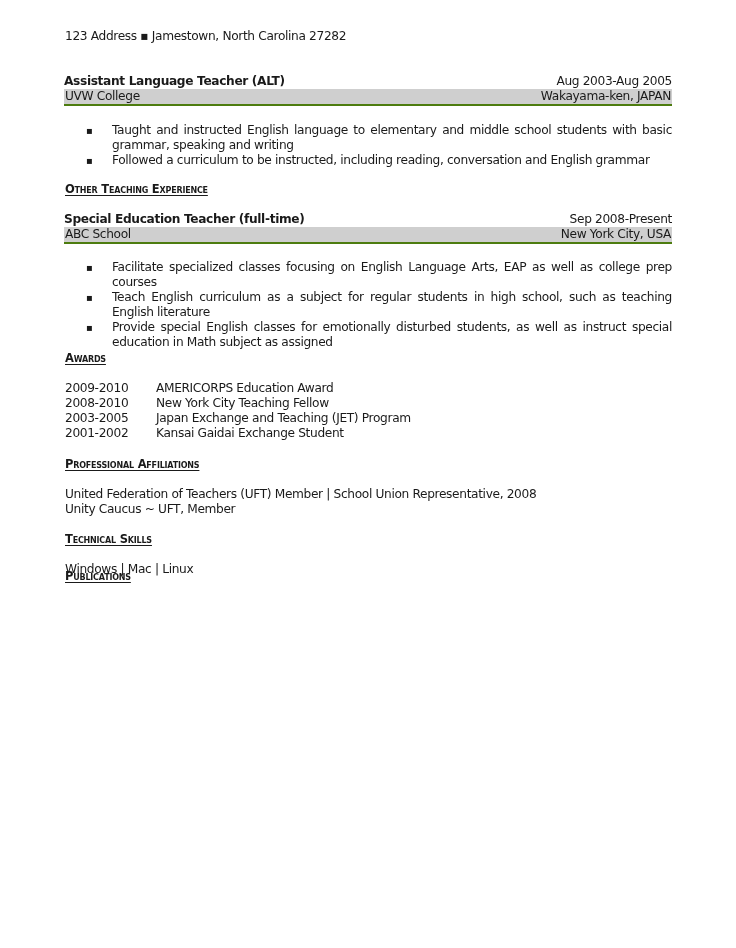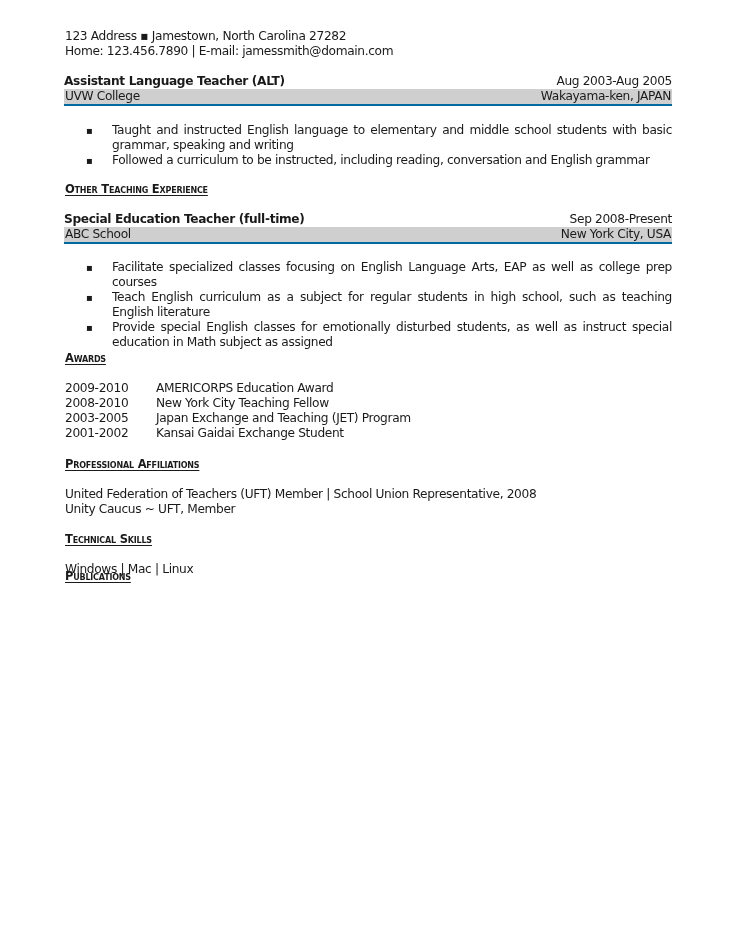--- a/index.html
+++ b/index.html
@@ -6,21 +6,21 @@
   body {
     width: 736px; height: 948px; overflow: hidden; position: relative;
     font-family: "DejaVu Sans", sans-serif; color: #1a1a1a;
     font-size: 12.2px; letter-spacing: -0.35px;
   }
   .page { position: absolute; left: 0; top: 0; width: 736px; height: 712px; }
   .abs { position: absolute; white-space: nowrap; line-height: 15px; }
   .contact { left: 65px; }
   .job-title-row { position: absolute; left: 64px; width: 608px; height: 15px; display: flex; justify-content: space-between; align-items: flex-end; line-height: 15px; }
   .job-title { font-weight: bold; }
-  .job-sub-row { position: absolute; left: 64px; width: 608px; height: 15px; background: #cfcfcf; display: flex; justify-content: space-between; align-items: center; line-height: 15px; border-bottom: 2px solid #0369a1; box-sizing: content-box; }
+  .job-sub-row { position: absolute; left: 64px; width: 608px; height: 15px; background: #cfcfcf; display: flex; justify-content: space-between; align-items: center; line-height: 15px; border-bottom: 2px solid #4d7c0f; box-sizing: content-box; }
   .job-sub-row span { padding: 0 1px; }
   .bullets { position: absolute; left: 86px; width: 586px; margin: 0; padding: 0; list-style: none; }
   .bullets li { position: relative; padding-left: 26px; line-height: 15px; text-align: justify; }
   .bullets li .dot { position: absolute; left: 0; top: 0; font-size: 10px; }
   .heading {
     position: absolute; left: 65px; font-weight: bold; font-variant: small-caps;
     text-decoration: underline; font-size: 11.5px; letter-spacing: -0.2px;
     text-underline-offset: 2px; line-height: 15px; white-space: nowrap;
   }
   .awards { position: absolute; left: 65px; }
@@ -31,21 +31,20 @@
   .redact { display: inline-block; width: 95px; height: 14px; background: #000; vertical-align: -2px; }
   .pub-title { font-weight: bold; font-style: italic; }
   sup { font-size: 7px; line-height: 0; }
 </style>
 </head>
 <body>
 
 <div class="page">
 
   <div class="abs contact" style="top:29px">123 Address ▪ Jamestown, North Carolina 27282</div>
-  <div class="abs contact" style="top:44px">Home: 123.456.7890 | E-mail: jamessmith@domain.com</div>
 
   <div class="job-title-row" style="top:74px">
     <span class="job-title">Assistant Language Teacher (ALT)</span>
     <span>Aug 2003-Aug 2005</span>
   </div>
   <div class="job-sub-row" style="top:89px">
     <span>UVW College</span>
     <span>Wakayama-ken, JAPAN</span>
   </div>
   <ul class="bullets" style="top:123px">

